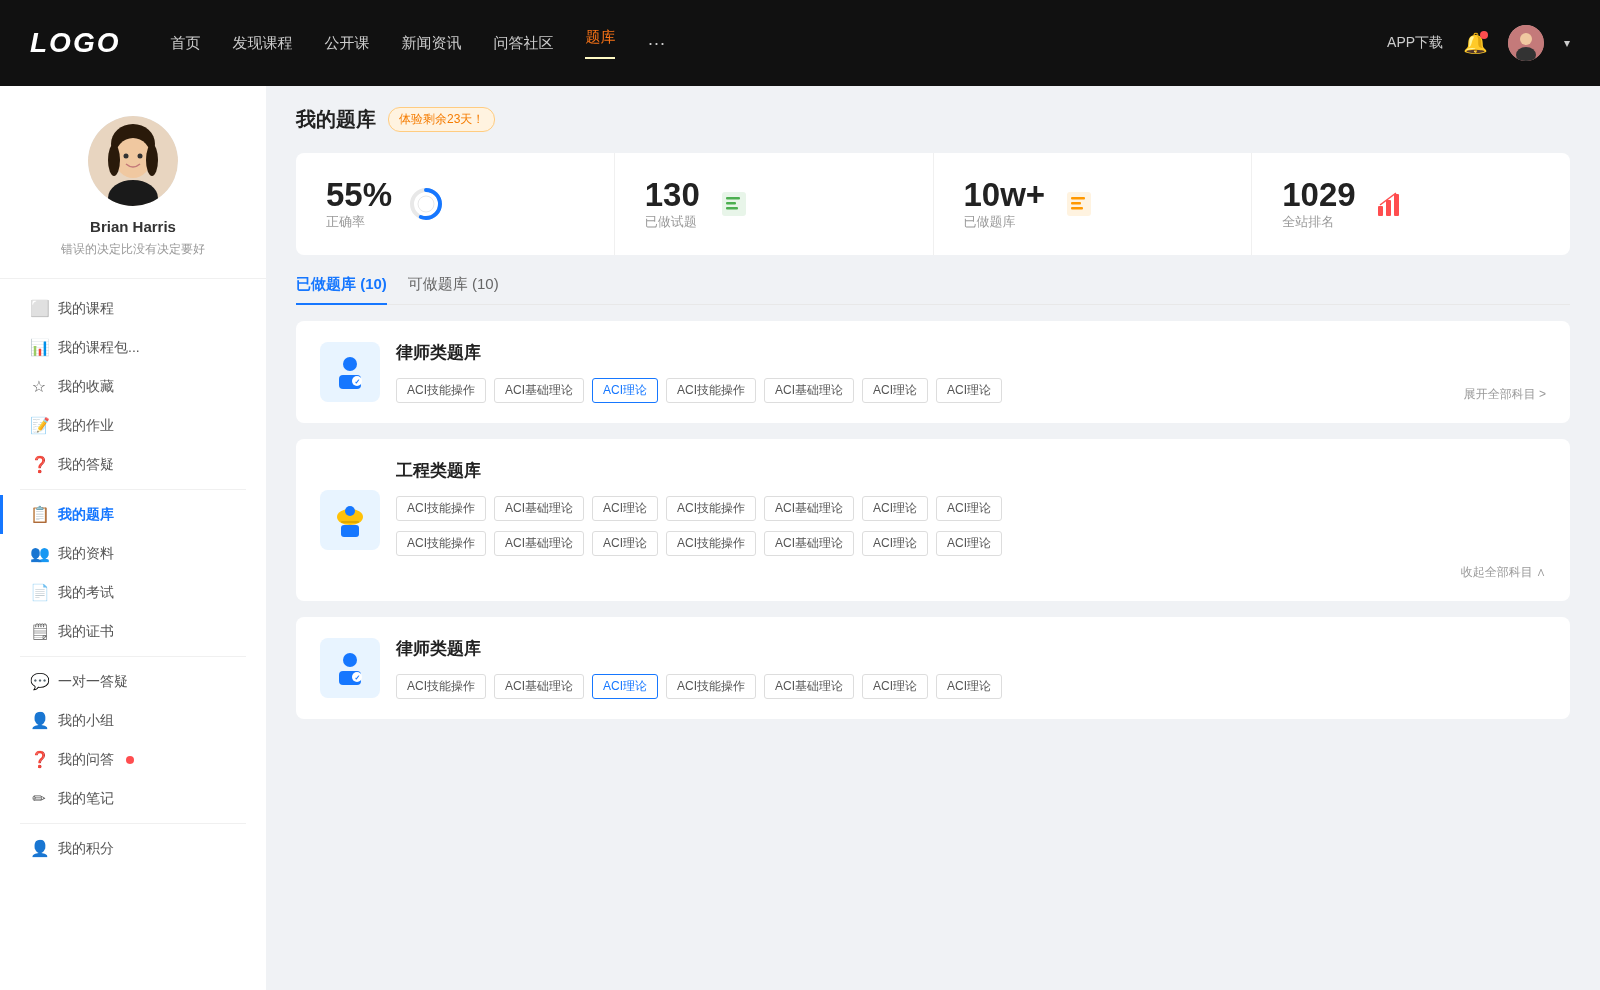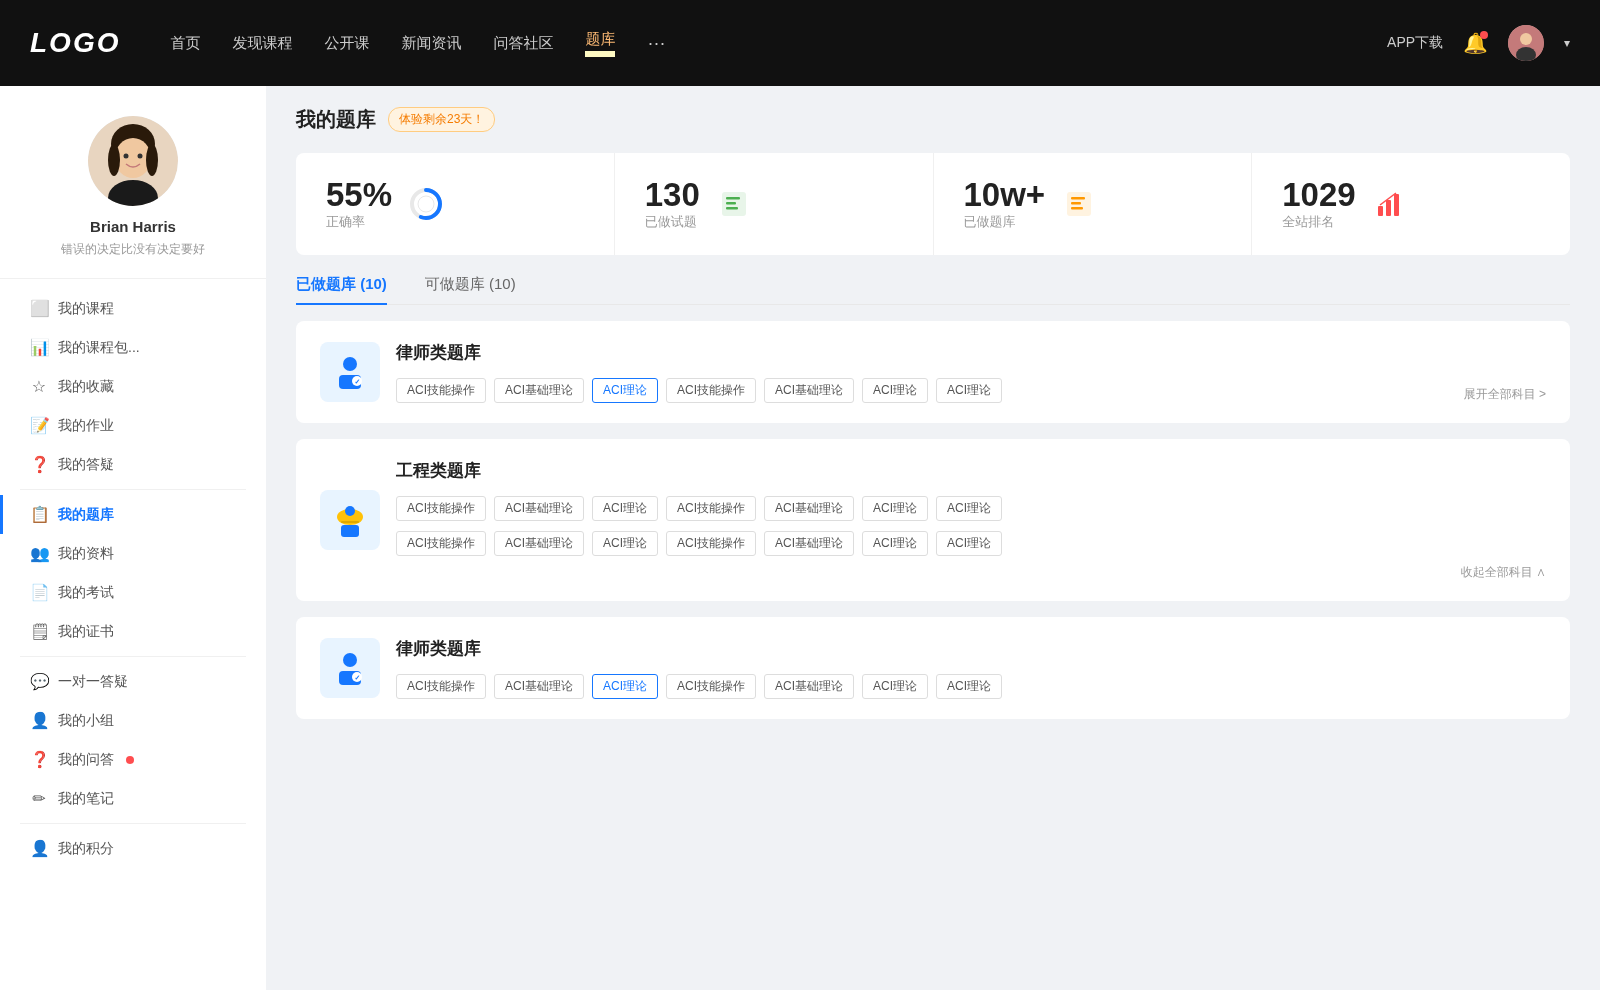--- a/index.html
+++ b/index.html
@@ -28,23 +28,23 @@
       gap: 32px;
       flex: 1;
     }
     .navbar-nav a {
       color: #ccc;
       text-decoration: none;
       font-size: 15px;
       cursor: pointer;
     }
     .navbar-nav a.active {
-      color: #fdba74;
-      border-bottom: 6px solid #fef9c3;
-      padding-bottom: 2px;
+      color: #f97316;
+      border-bottom: 2px solid #fef9c3;
+      padding-bottom: 10px;
     }
     .navbar-more {
       color: #ccc;
       font-size: 18px;
       cursor: pointer;
     }
     .navbar-right {
       display: flex;
       align-items: center;
       gap: 20px;
@@ -224,21 +224,21 @@
     }
     .stat-icon {
       width: 36px; height: 36px;
       display: flex; align-items: center; justify-content: center;
       font-size: 22px;
     }
 
     
     .tabs {
       display: flex;
-      gap: 38px;
+      gap: 21px;
       margin-bottom: 16px;
       border-bottom: 1px solid #e8e8e8;
     }
     .tab-item {
       font-size: 15px;
       color: #666;
       padding-bottom: 10px;
       cursor: pointer;
       position: relative;
     }

